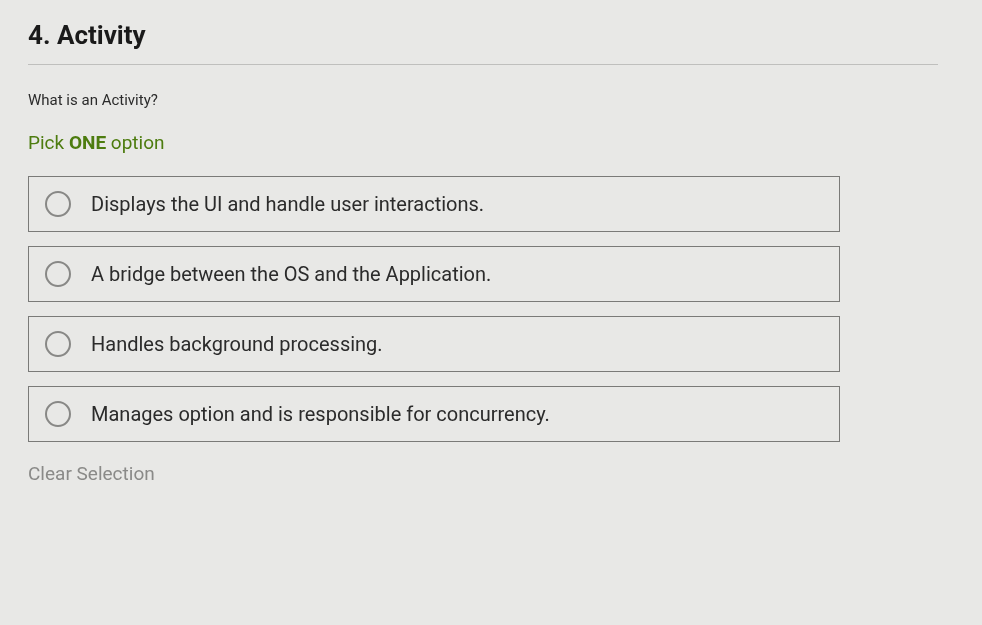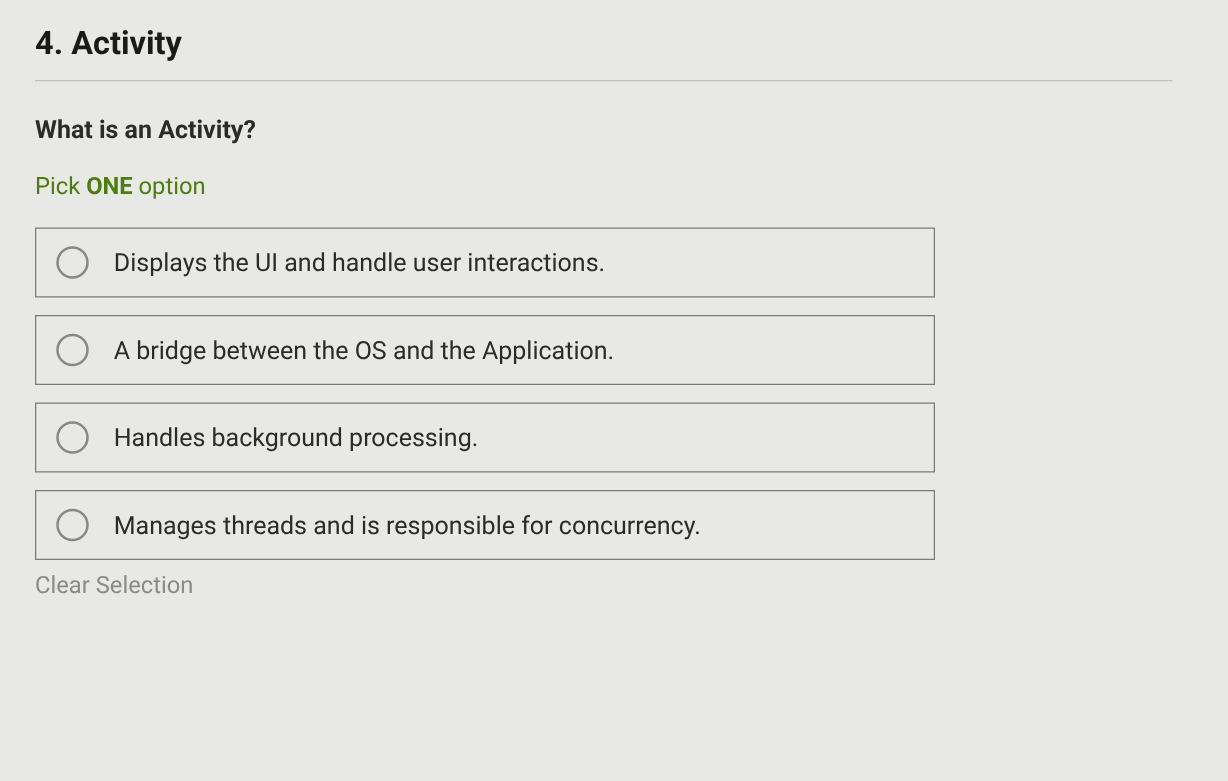--- a/index.html
+++ b/index.html
@@ -20,38 +20,38 @@
     }
     .question-header {
       font-size: 26px;
       font-weight: 700;
       color: #1a1a1a;
       padding-bottom: 14px;
       border-bottom: 1px solid #bfbfbd;
       margin-bottom: 26px;
     }
     .question-text {
-      font-size: 20px;
+      font-size: 15px;
       color: #2b2b2b;
       margin-bottom: 22px;
-      font-weight: 700;
+      font-weight: 400;
     }
     .instruction {
       font-size: 19px;
       color: #4d7c0f;
       margin-bottom: 22px;
     }
     .instruction .bold {
       font-weight: 700;
     }
     .options {
       display: flex;
       flex-direction: column;
       gap: 14px;
-      width: 720px;
+      width: 812px;
     }
     .option {
       display: flex;
       align-items: center;
       border: 1px solid #7a7a78;
       padding: 14px 16px;
       background: transparent;
       cursor: pointer;
     }
     .radio {
@@ -61,21 +61,21 @@
       border-radius: 50%;
       margin-right: 20px;
       flex-shrink: 0;
       background: transparent;
     }
     .option-label {
       font-size: 20px;
       color: #2b2b2b;
     }
     .clear-selection {
-      margin-top: 8px;
+      margin-top: 20px;
       font-size: 19px;
       color: #8a8a88;
       cursor: pointer;
       display: inline-block;
     }
   </style>
 </head>
 <body>
 
 <div class="container">
@@ -98,18 +98,18 @@
     <div class="option">
       <span class="radio"></span>
       <span class="option-label">A bridge between the OS and the Application.</span>
     </div>
     <div class="option">
       <span class="radio"></span>
       <span class="option-label">Handles background processing.</span>
     </div>
     <div class="option">
       <span class="radio"></span>
-      <span class="option-label">Manages threads and is responsible for concurrency.</span>
+      <span class="option-label">Manages option and is responsible for concurrency.</span>
     </div>
   </div>
 
   <div class="clear-selection">Clear Selection</div>
 </div>
 
 </body></html>

